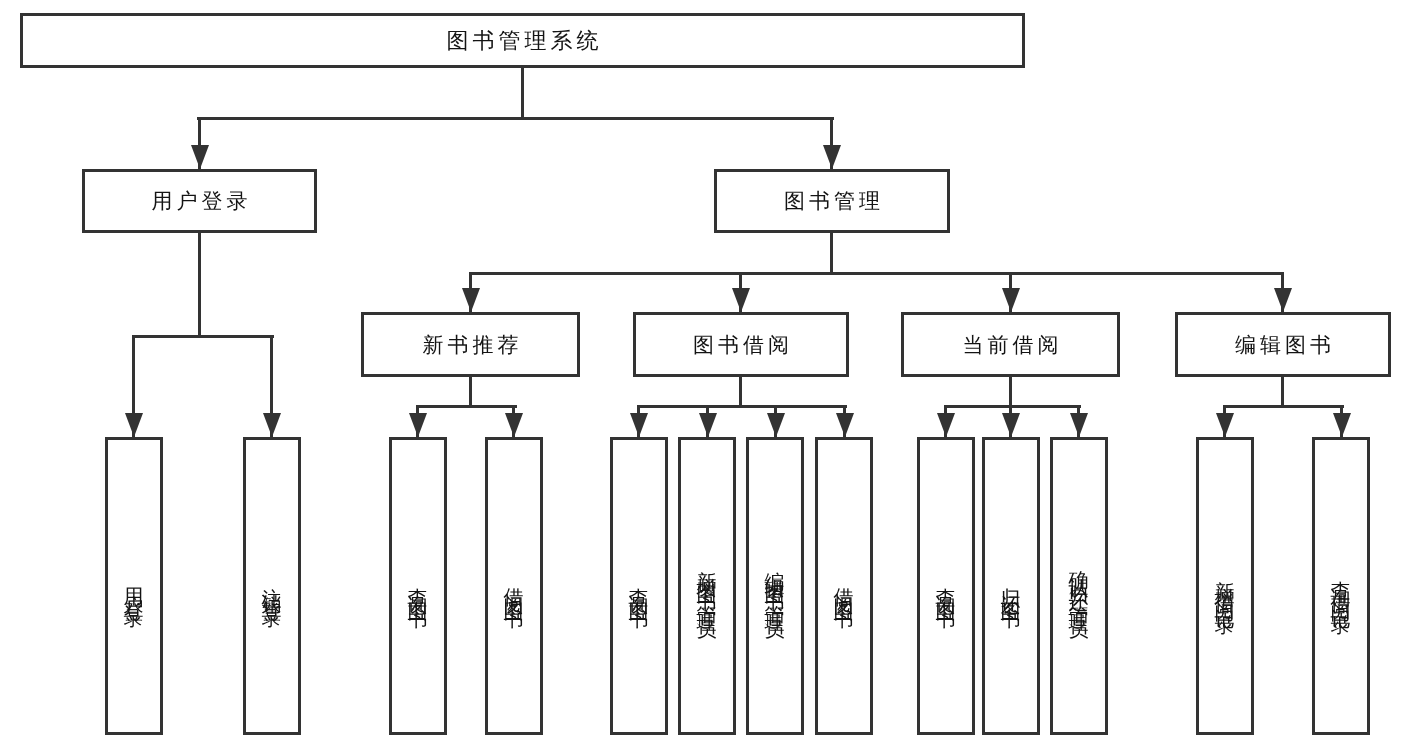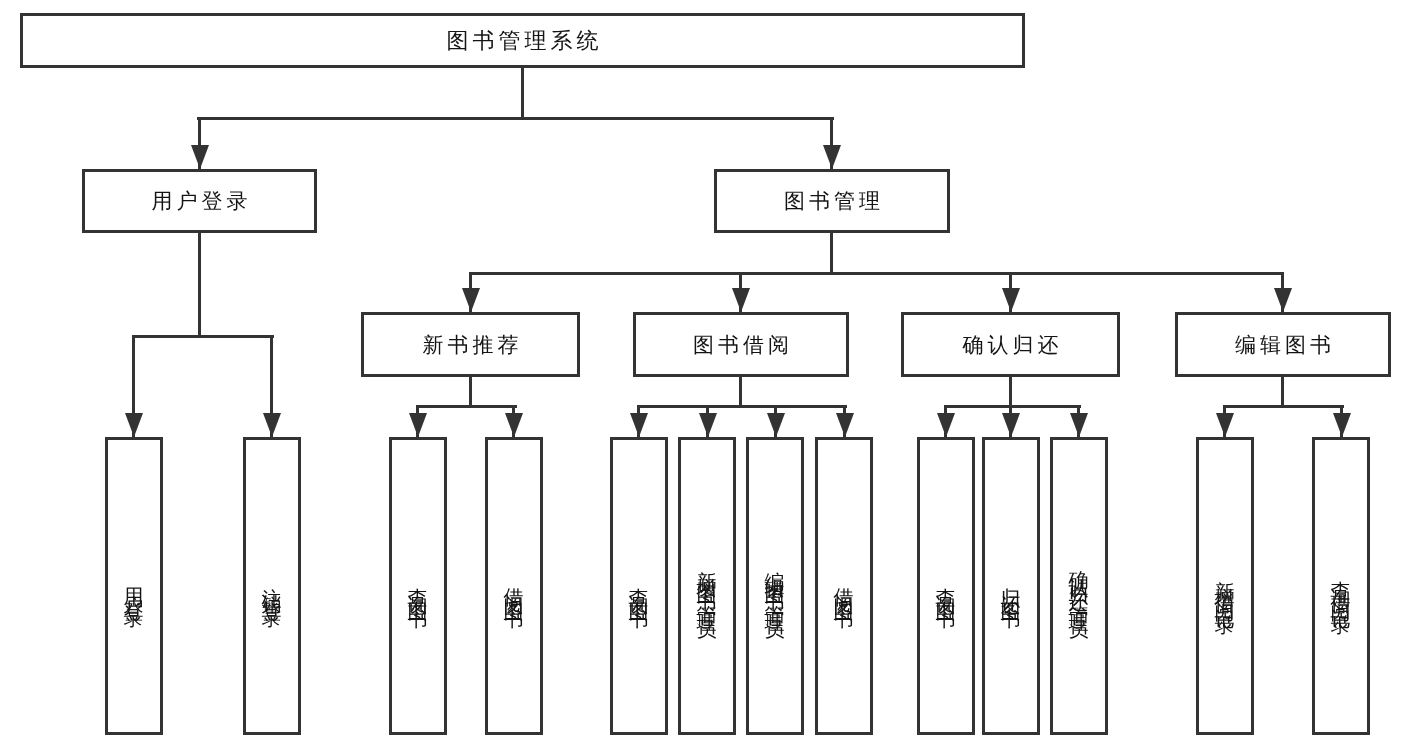--- a/index.html
+++ b/index.html
@@ -32,21 +32,21 @@
 
 <div class="canvas">
 
   <div class="b big" style="left:20px;top:13px;width:1005px;height:55px;">图书管理系统</div>
 
   <div class="b" style="left:82px;top:169px;width:235px;height:64px;">用户登录</div>
   <div class="b" style="left:714px;top:169px;width:236px;height:64px;">图书管理</div>
 
   <div class="b" style="left:361px;top:312px;width:219px;height:65px;">新书推荐</div>
   <div class="b" style="left:633px;top:312px;width:216px;height:65px;">图书借阅</div>
-  <div class="b" style="left:901px;top:312px;width:219px;height:65px;">确认归还</div>
+  <div class="b" style="left:901px;top:312px;width:219px;height:65px;">当前借阅</div>
   <div class="b" style="left:1175px;top:312px;width:216px;height:65px;">编辑图书</div>
 
   <div class="v" style="left:105px;">用户登录</div>
   <div class="v" style="left:243px;">注销登录</div>
 
   <div class="v" style="left:389px;">查询图书</div>
   <div class="v" style="left:485px;">借阅图书</div>
 
   <div class="v" style="left:610px;">查询图书</div>
   <div class="v" style="left:678px;">新增图书（管理员）</div>

